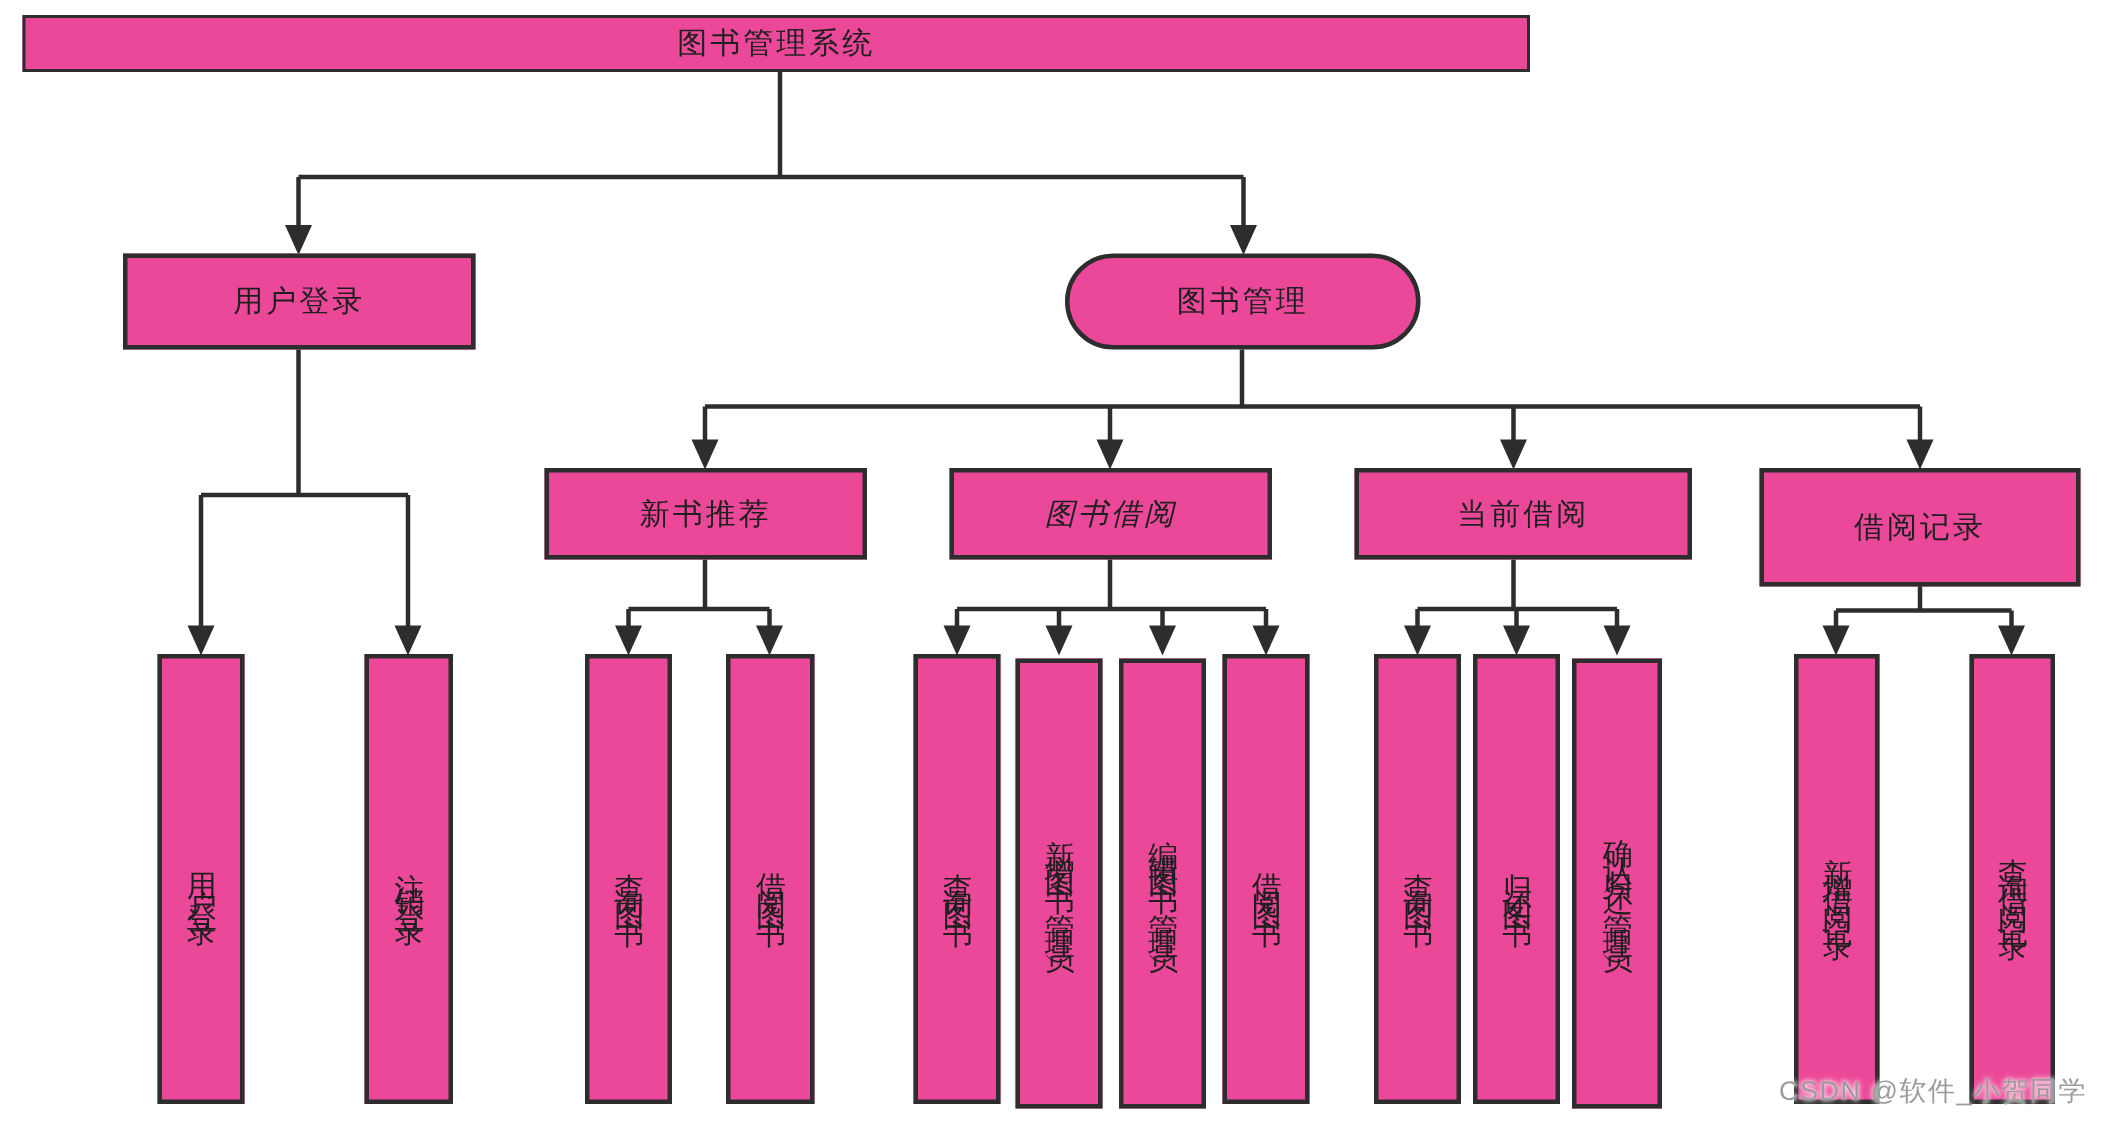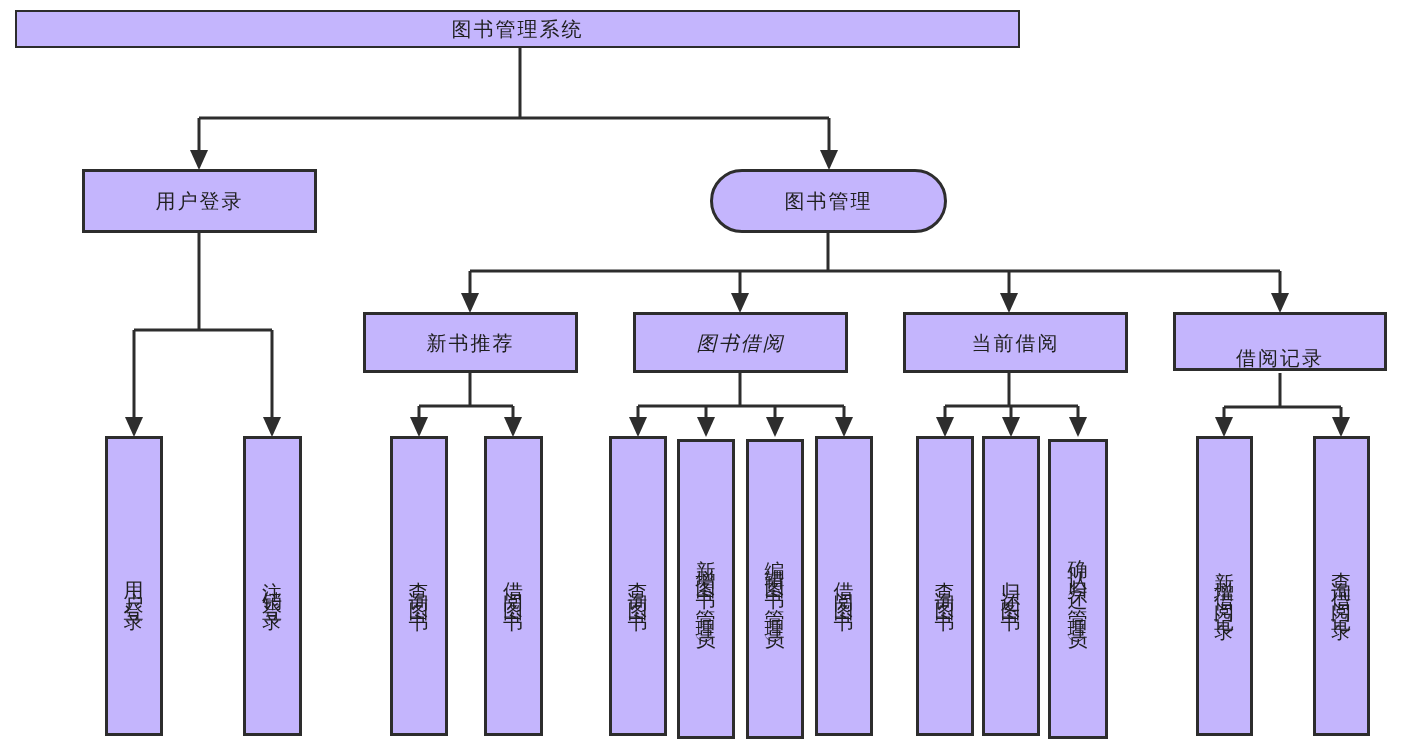--- a/index.html
+++ b/index.html
@@ -9,21 +9,21 @@
     background:#ffffff;
     font-family:"Liberation Sans","DejaVu Sans",sans-serif;
     color:#1f1f1f;
     overflow:hidden;
   }
   svg.connectors{position:absolute;left:0;top:0;width:1405px;height:747px;}
   .node{
     position:absolute;
     box-sizing:border-box;
     border:3px solid #2d2d2d;
-    background:#c4b5fd;
+    background:#ec4899;
     display:flex;align-items:center;justify-content:center;
   }
   .node .hlabel{
     font-size:20px;
     letter-spacing:2px;
     line-height:1;
     white-space:nowrap;
   }
   .node.root{border-width:2px;}
   .node.leaf .vlabel{
@@ -129,21 +129,21 @@
 
   <div class="node" style="left:363px;top:312px;width:215px;height:61px;">
     <span class="hlabel">新书推荐</span>
   </div>
   <div class="node" style="left:633px;top:312px;width:215px;height:61px;font-style:italic;">
     <span class="hlabel">图书借阅</span>
   </div>
   <div class="node" style="left:903px;top:312px;width:225px;height:61px;">
     <span class="hlabel">当前借阅</span>
   </div>
-  <div class="node" style="left:1173px;top:312px;width:214px;height:59px;align-items:flex-end;">
+  <div class="node" style="left:1173px;top:312px;width:214px;height:79px;">
     <span class="hlabel">借阅记录</span>
   </div>
 
   <div class="node leaf" style="left:105px;top:436px;width:58px;height:300px;">
     <span class="vlabel">用户登录</span>
   </div>
   <div class="node leaf" style="left:243px;top:436px;width:59px;height:300px;">
     <span class="vlabel">注销登录</span>
   </div>
 
@@ -177,14 +177,15 @@
     <span class="vlabel">确认归还（管理员）</span>
   </div>
 
   <div class="node leaf" style="left:1196px;top:436px;width:57px;height:300px;">
     <span class="vlabel">新增借阅记录</span>
   </div>
   <div class="node leaf" style="left:1313px;top:436px;width:57px;height:300px;">
     <span class="vlabel">查询借阅记录</span>
   </div>
 
+  <div class="watermark">CSDN @软件_小贺同学</div>
 
 </div>
 
 </body></html>

